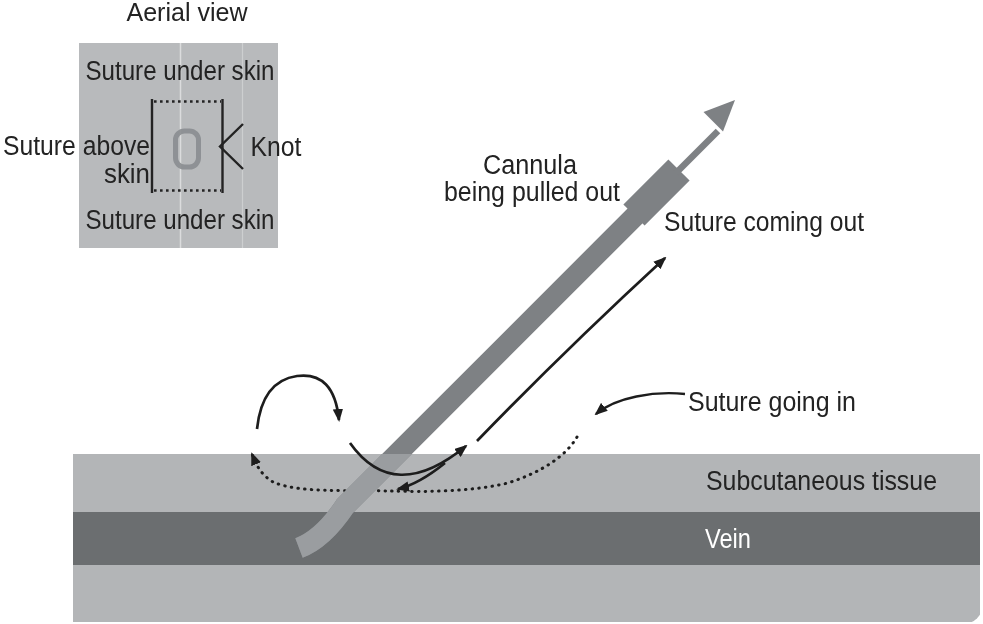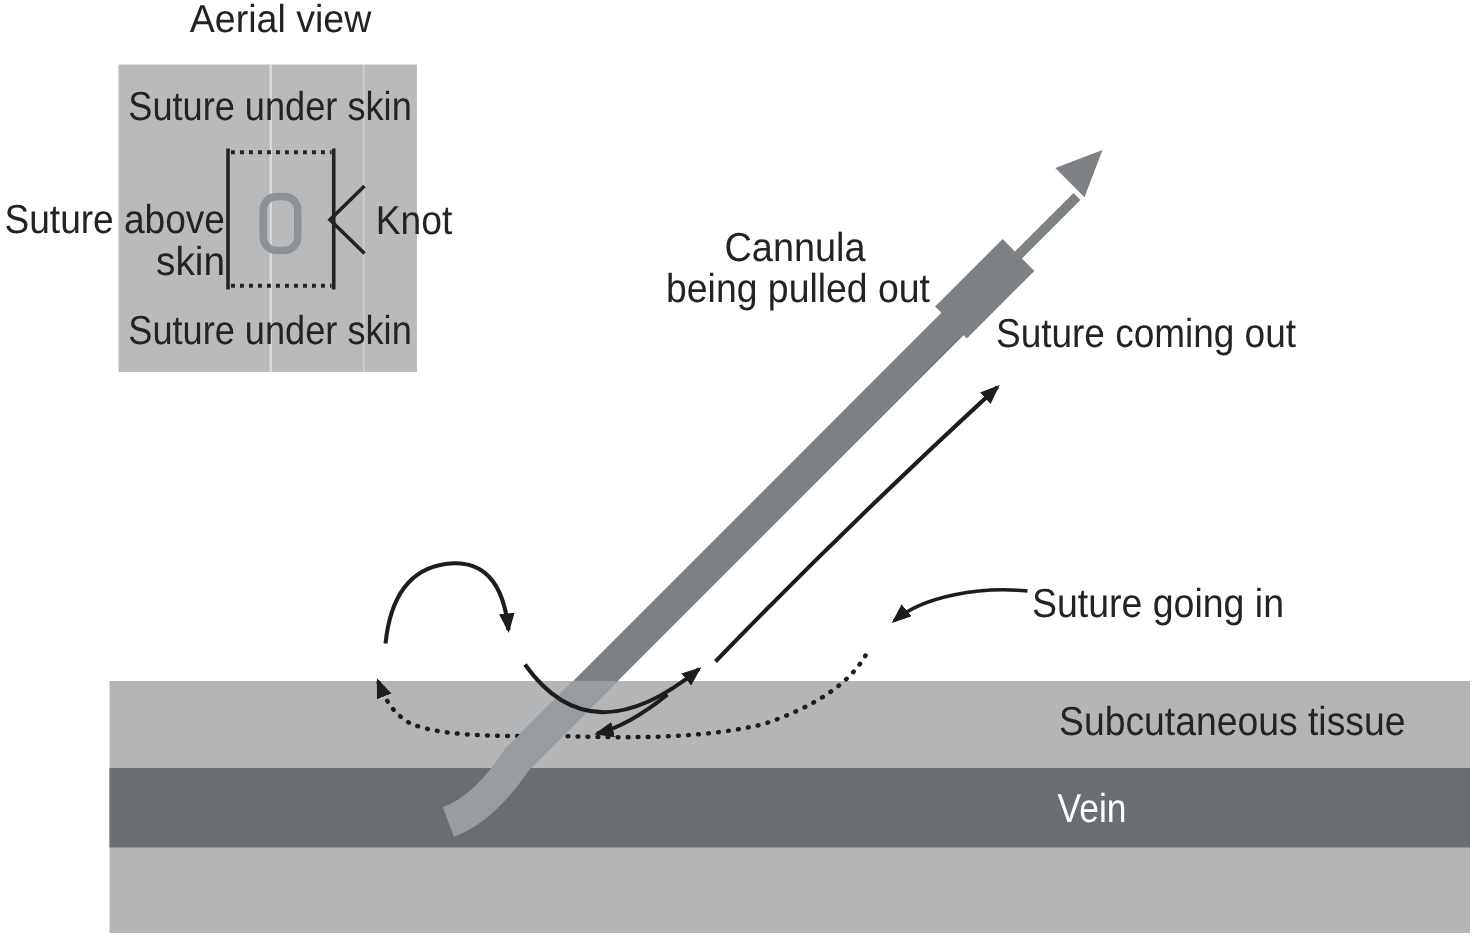--- a/index.html
+++ b/index.html
@@ -2,20 +2,21 @@
 <html><head>
 <meta charset="utf-8">
 <style>
   html,body{margin:0;padding:0;background:#ffffff;}
   .stage{
     position:relative;
     width:983px;height:624px;
     background:#ffffff;
     font-family:"Liberation Sans", sans-serif;
     overflow:hidden;
+    border-radius:20px;
   }
   svg{display:block;}
   text{
     fill:#232323;
     font-family:"Liberation Sans", sans-serif;
     font-size:27px;
   }
   .title-text{font-size:26px;}
   .white-label{fill:#ffffff;}
 </style>

